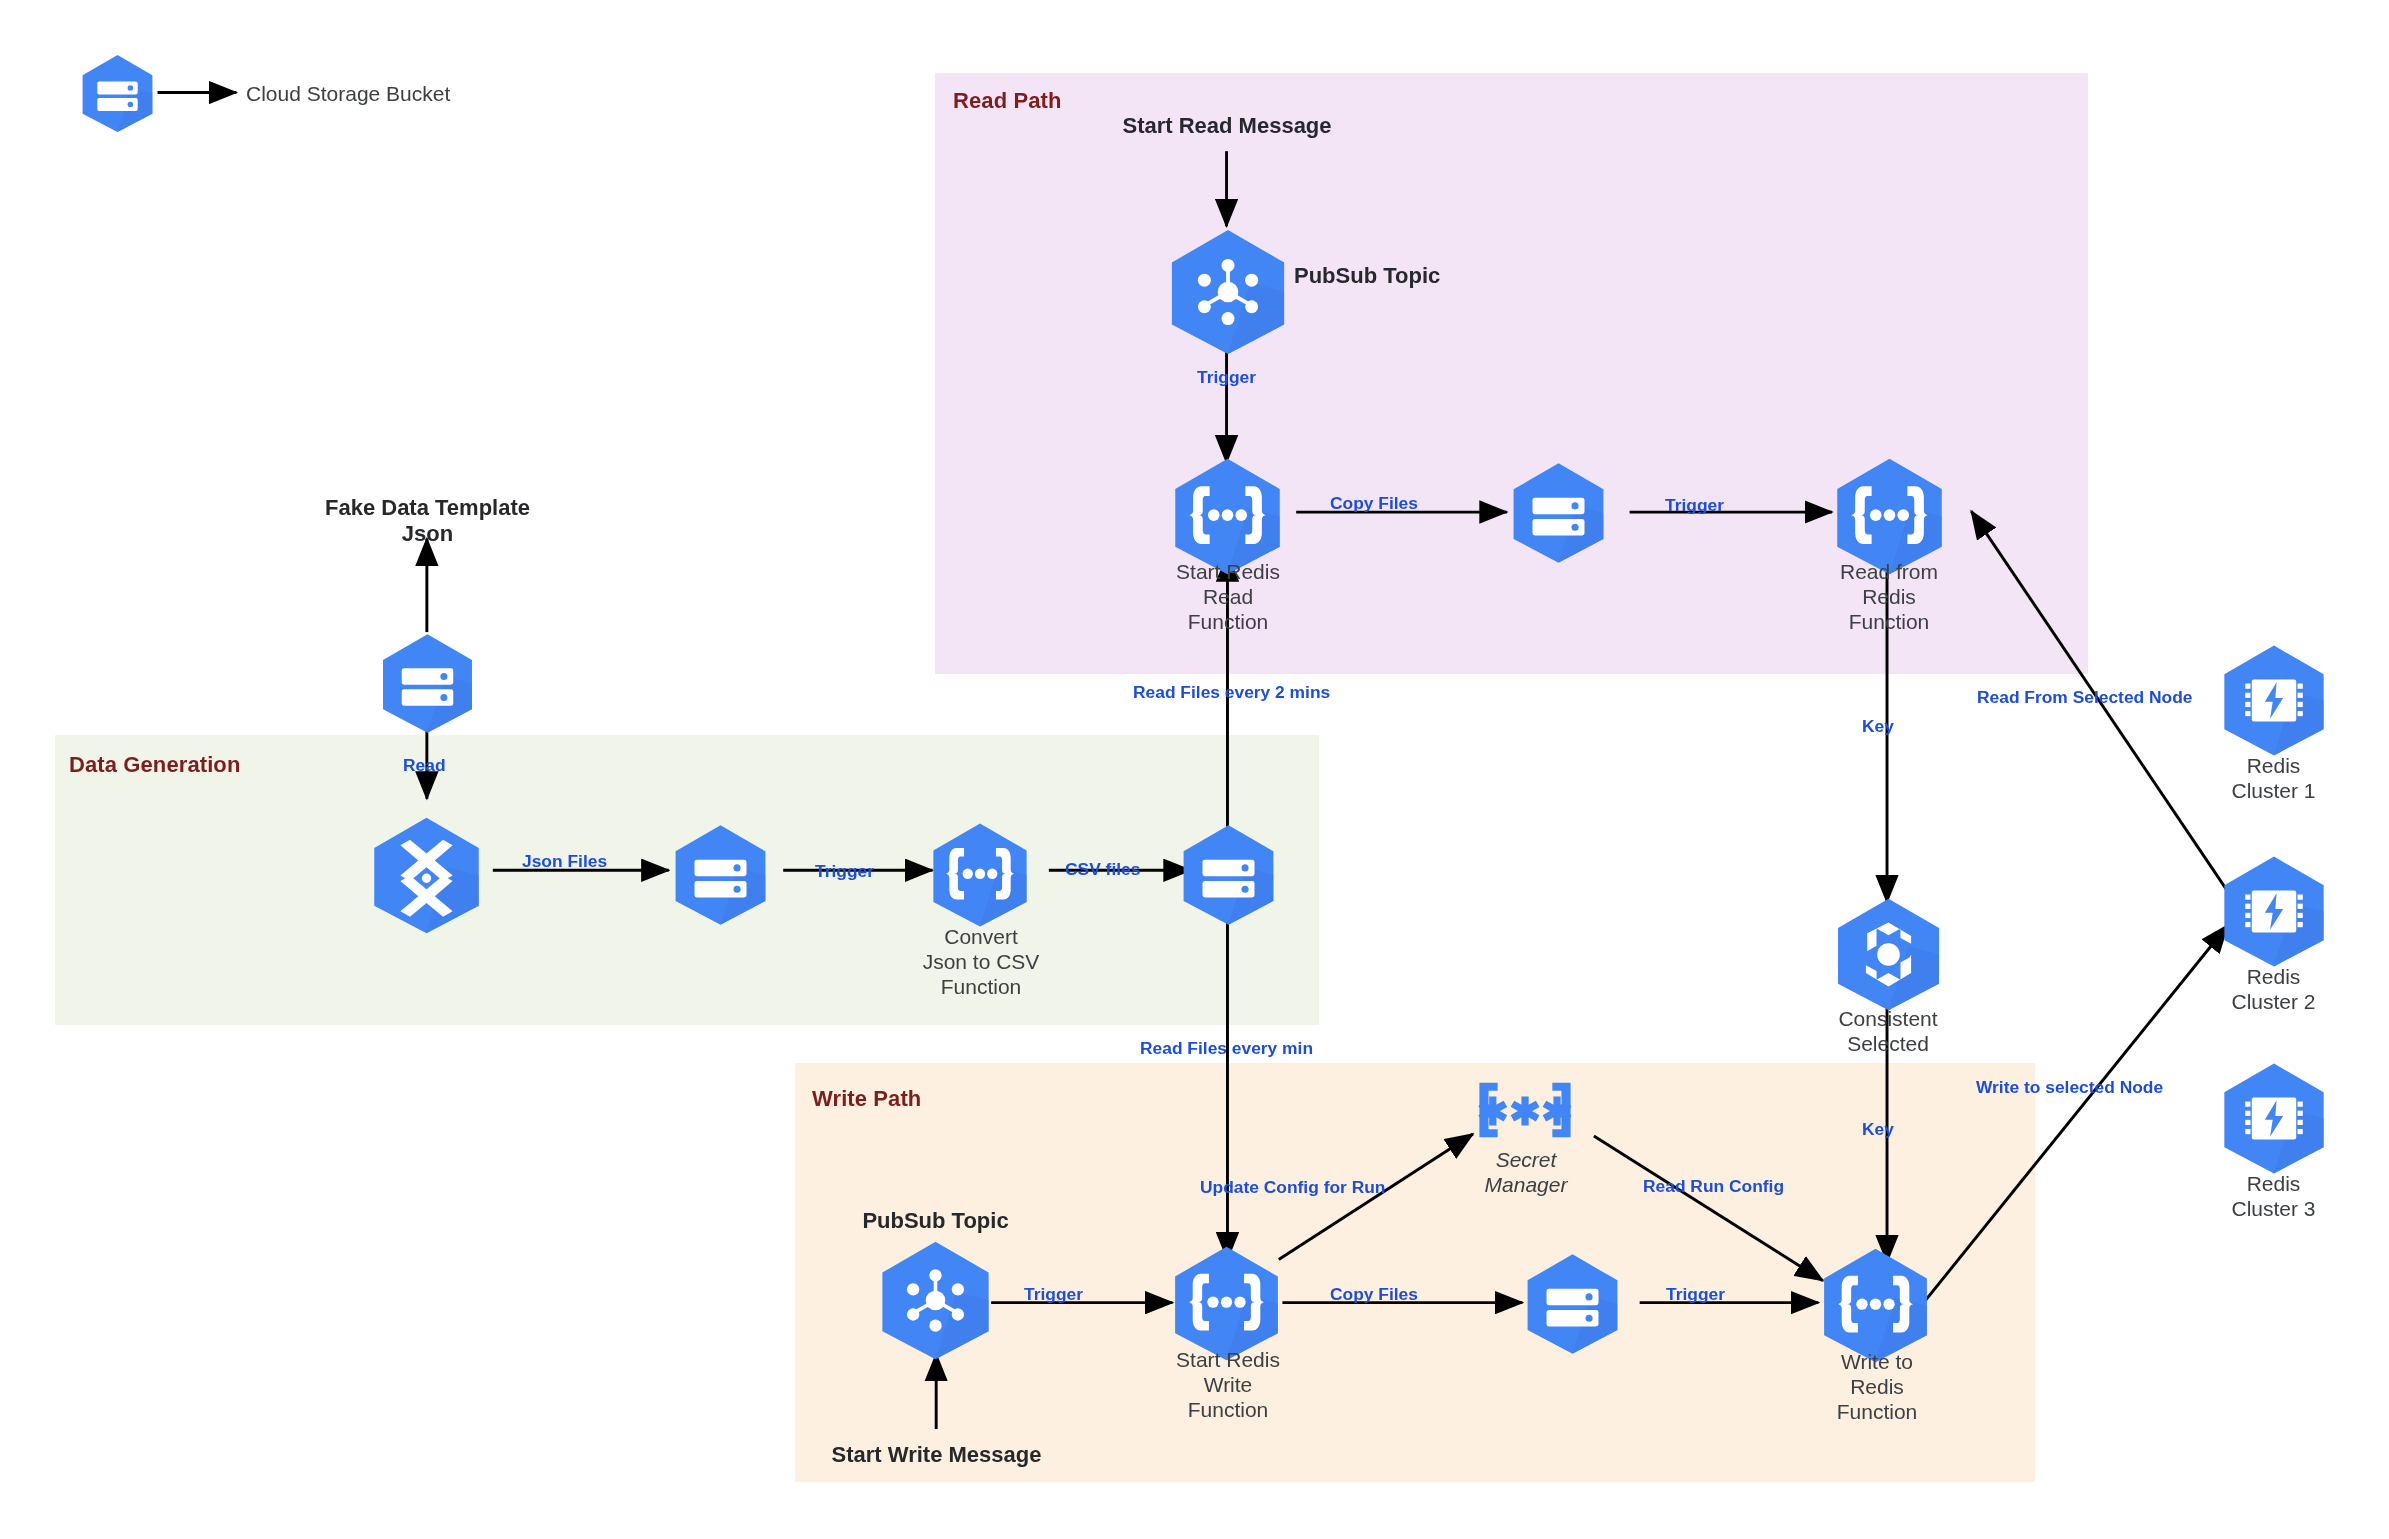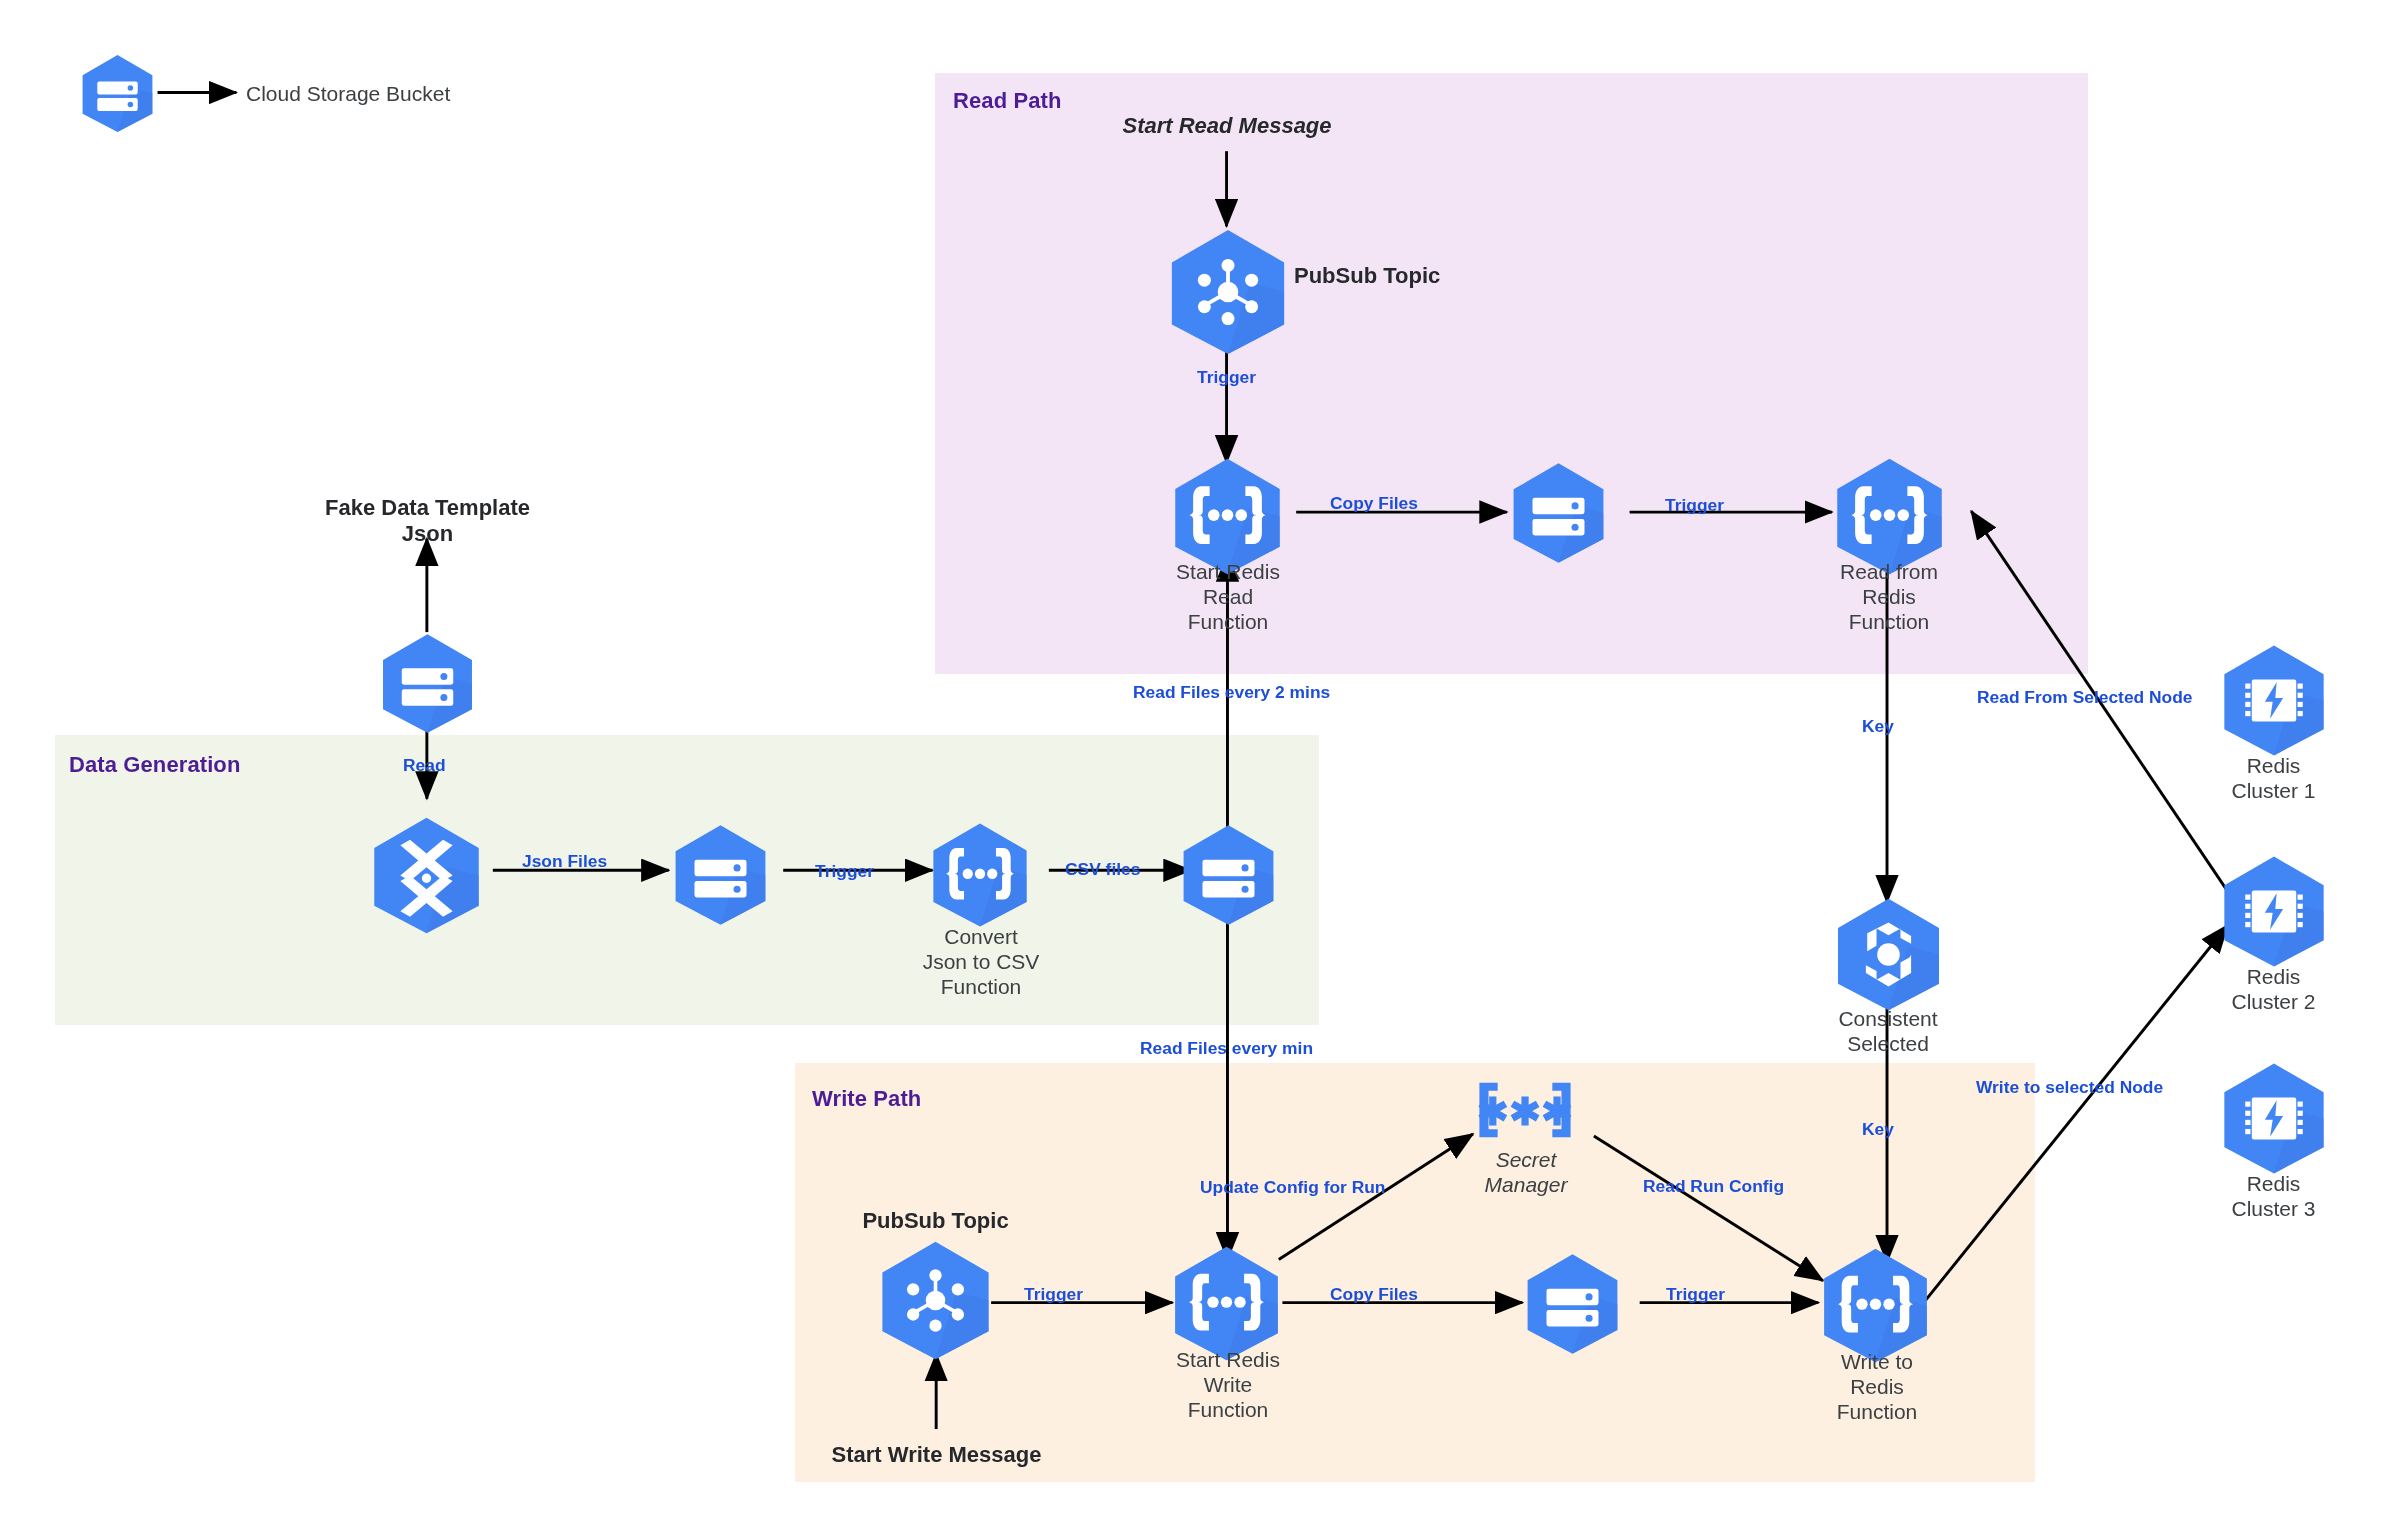--- a/index.html
+++ b/index.html
@@ -5,21 +5,21 @@
 <style>
   html,body{margin:0;padding:0;background:#ffffff;}
   body{
     font-family:"Liberation Sans","DejaVu Sans",sans-serif;
     width:2389px;height:1539px;position:relative;overflow:hidden;
   }
   #canvas{position:absolute;left:0;top:0;width:2389px;height:1539px;}
 
   .region{position:absolute;}
   .region-label{
-    position:absolute;font-weight:bold;font-size:22px;color:#4c1d95;
+    position:absolute;font-weight:bold;font-size:22px;color:#7f1d1d;
     white-space:nowrap;letter-spacing:0.1px;
   }
 
   .node{position:absolute;}
   .node-label{
     position:absolute;text-align:center;color:#3c4043;
     font-size:21px;line-height:25px;white-space:pre-line;
   }
   .node-label-bold{
     position:absolute;text-align:center;color:#26282b;
@@ -169,21 +169,21 @@
         <circle cx="43" cy="26" r="4.4"></circle>
         <circle cx="27" cy="36" r="4.4"></circle>
         <circle cx="59" cy="36" r="4.4"></circle>
         <circle cx="27" cy="54" r="4.4"></circle>
         <circle cx="59" cy="54" r="4.4"></circle>
         <circle cx="43" cy="62" r="4.4"></circle>
       </g>
     </svg>
   </div>
   <div class="node-label-bold" style="left:1294px;top:263px;width:275px;text-align:left;">PubSub Topic</div>
-  <div class="node-label-bold" style="left:1044px;top:113px;width:366px;font-style:italic;">Start Read Message</div>
+  <div class="node-label-bold" style="left:1044px;top:113px;width:366px;">Start Read Message</div>
 
   <div class="node" style="left:1168px;top:456px;width:119px;height:121px;">
     <svg width="119" height="121" viewBox="0 0 86 88">
       <polygon points="43,2 81,24 81,66 43,86 5,66 5,24" fill="#4285f4"></polygon>
       <polygon points="43,86 81,66 81,44 58,38" fill="#3b78e7" opacity="0.45"></polygon>
       <g fill="#fff">
         <path d="M30,22 L24,22 C20,22 18,26 18,30 L18,40 C18,42 16,43 15,43 C16,43 18,44 18,46 L18,56 C18,60 20,64 24,64 L30,64 L30,57 L27,57 C25.5,57 25,55.5 25,54 L25,46 C25,43 23,43 22,43 C23,43 25,43 25,40 L25,32 C25,30.5 25.5,29 27,29 L30,29 z"></path>
         <path d="M56,22 L62,22 C66,22 68,26 68,30 L68,40 C68,42 70,43 71,43 C70,43 68,44 68,46 L68,56 C68,60 66,64 62,64 L56,64 L56,57 L59,57 C60.5,57 61,55.5 61,54 L61,46 C61,43 63,43 64,43 C63,43 61,43 61,40 L61,32 C61,30.5 60.5,29 59,29 L56,29 z"></path>
         <circle cx="33" cy="43" r="4.2"></circle>
         <circle cx="43" cy="43" r="4.2"></circle>

